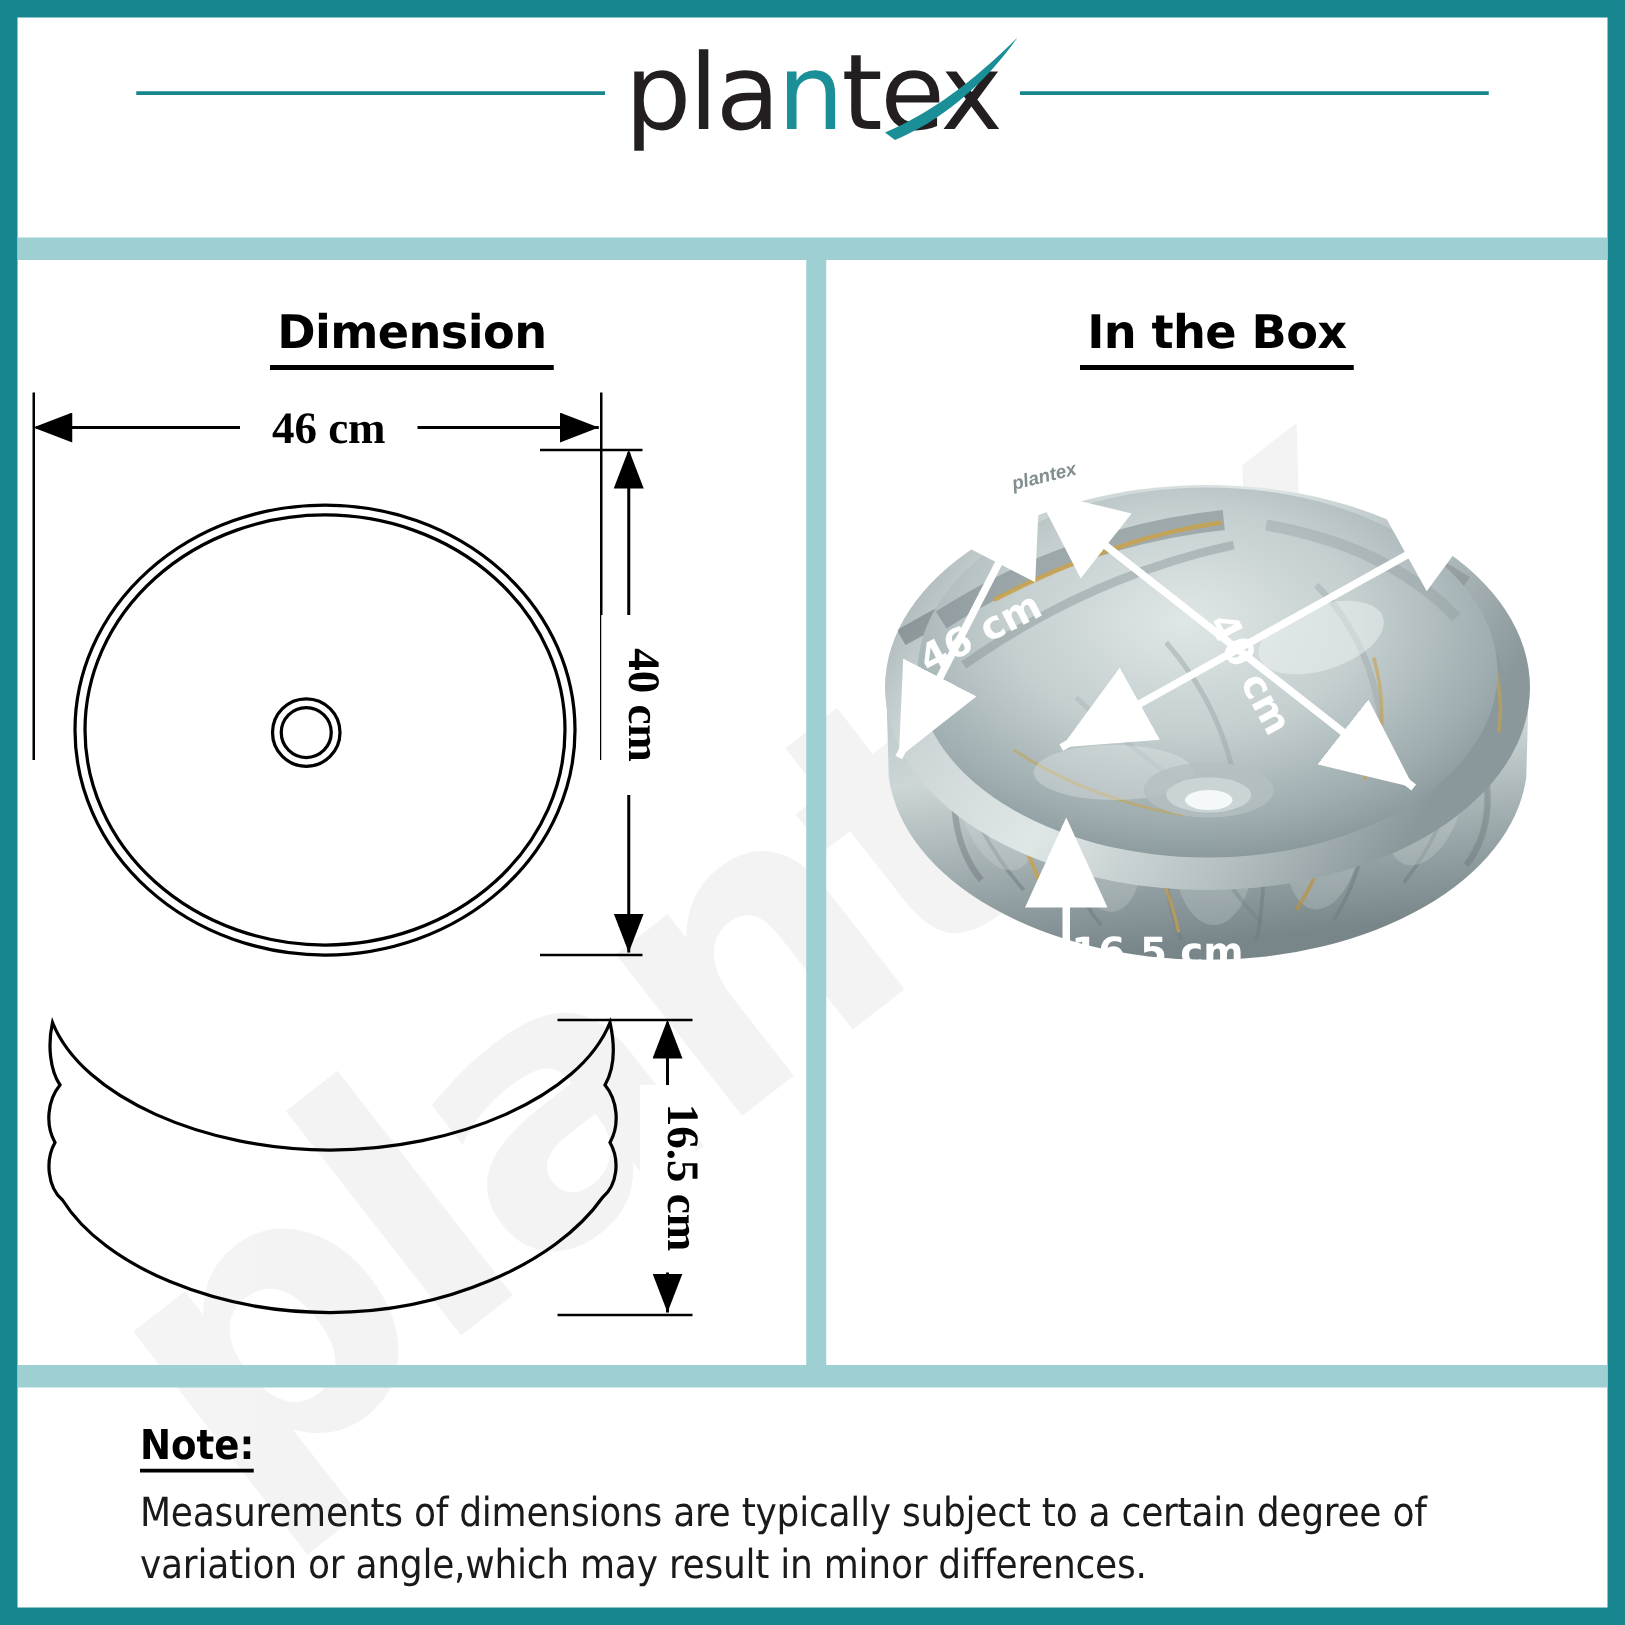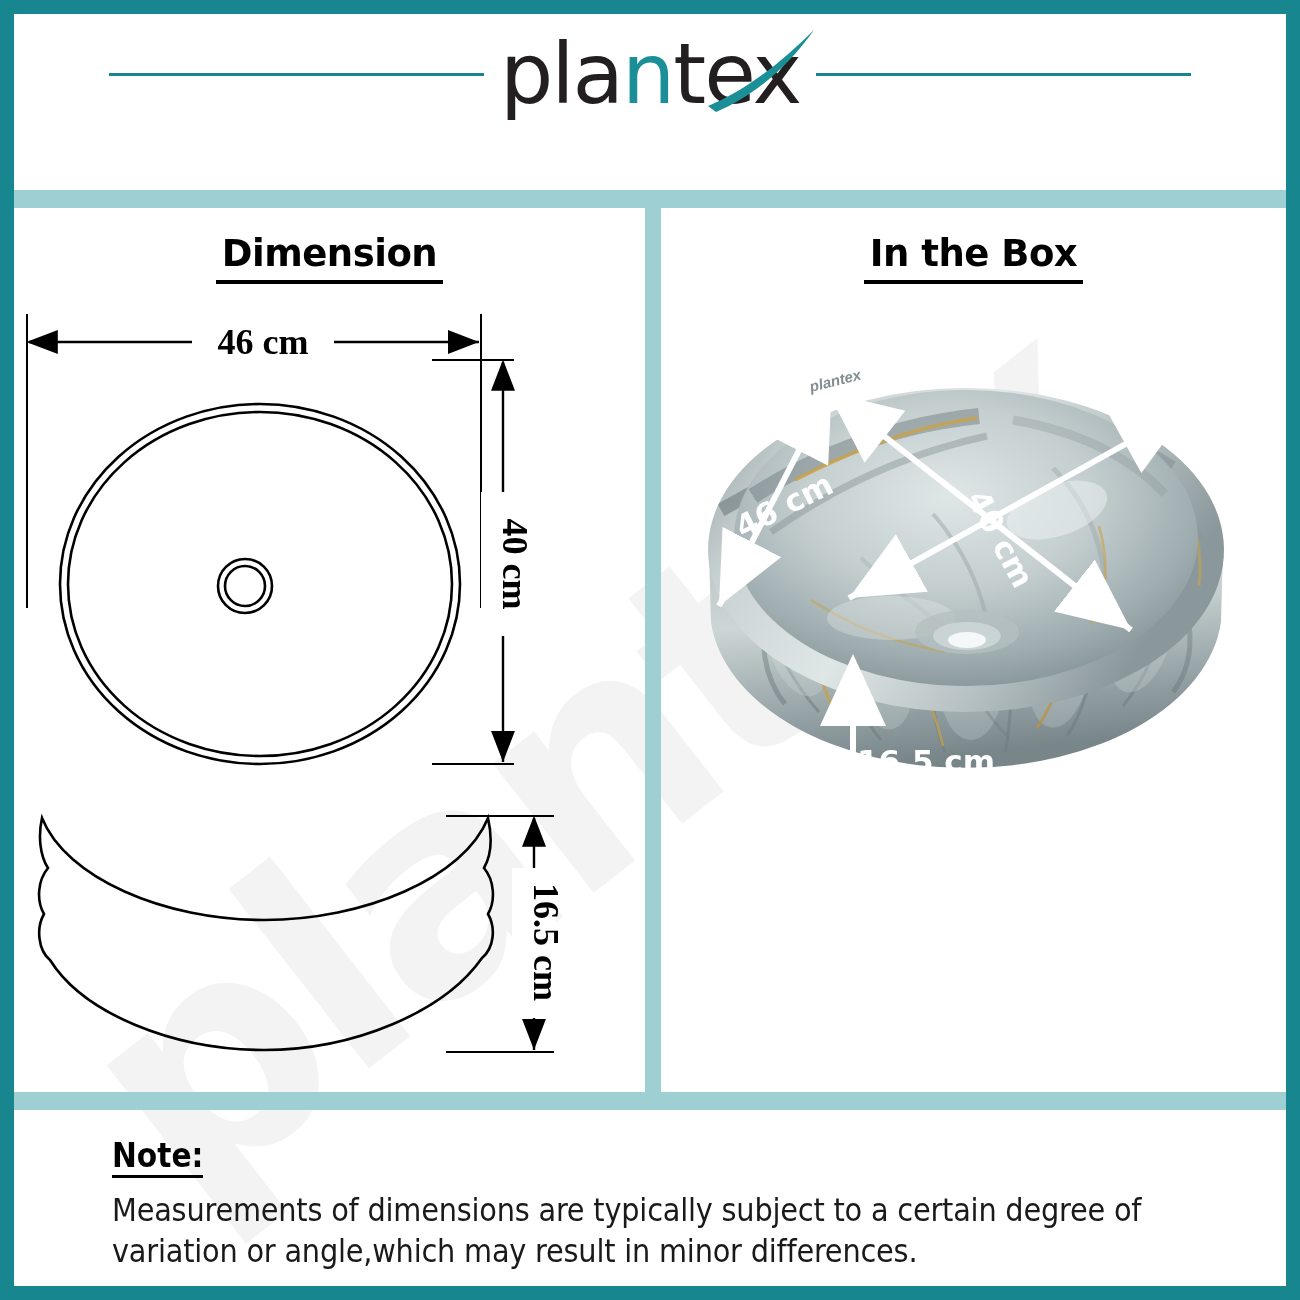--- a/index.html
+++ b/index.html
@@ -114,21 +114,21 @@
   }
   .panel.left  { left: 0;    top: 194px; width: 631px;  height: 884px; }
   .panel.right { left: 647px; top: 194px; width: 625px; height: 1128px; }
 
   .panel-title {
     text-align: center;
     font-family: "DejaVu Sans", sans-serif;
     font-size: 37px;
     font-weight: 700;
     color: #000000;
-    margin-top: 24px;
+    margin-top: 36px;
     letter-spacing: -0.5px;
   }
   .panel-title .u {
     display: inline-block;
     border-bottom: 4px solid #000;
     padding: 0 6px 5px 6px;
   }
 
   
   .drawing {

